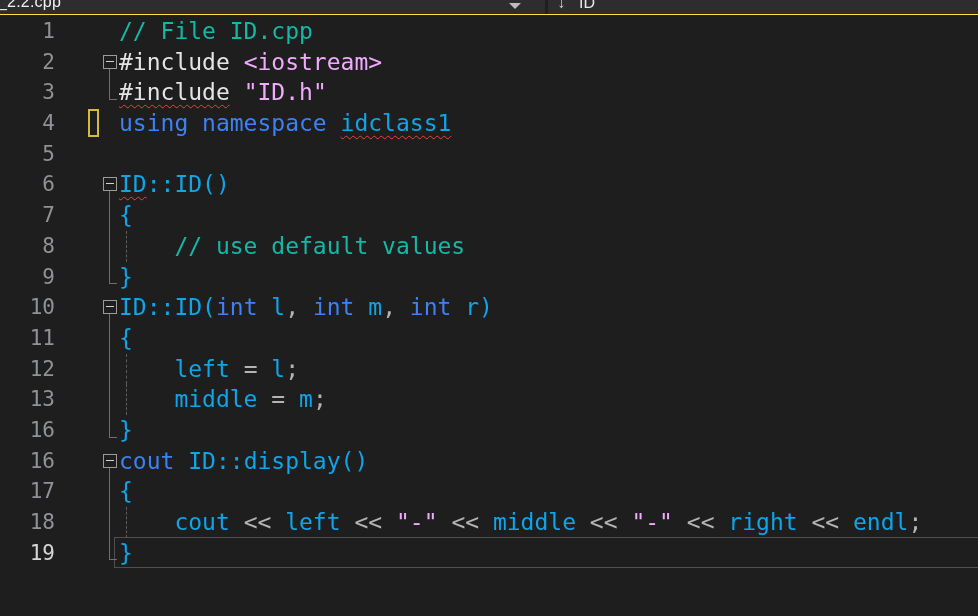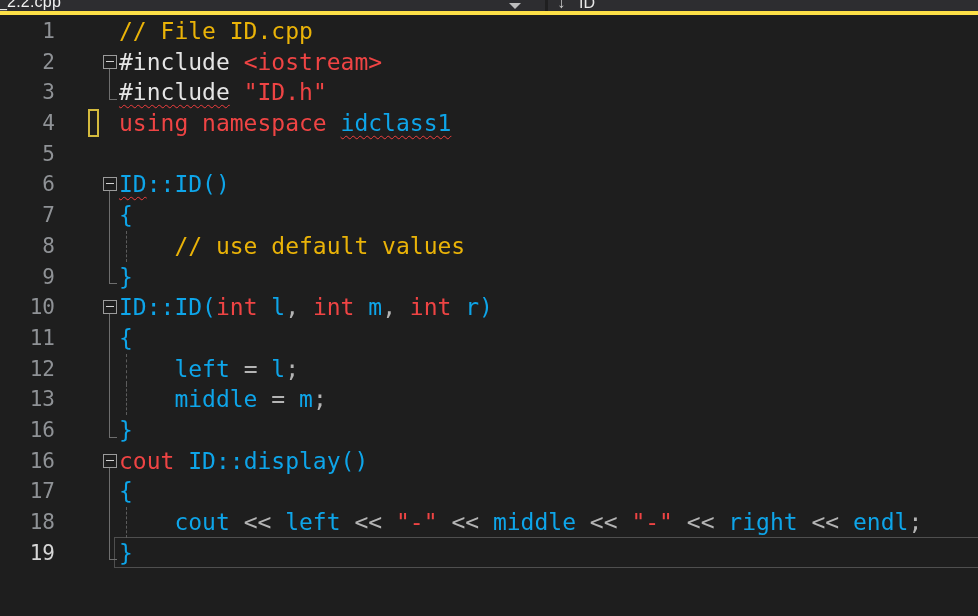--- a/index.html
+++ b/index.html
@@ -1,20 +1,20 @@
 <!DOCTYPE html>
 <html><head>
 <meta charset="utf-8">
 <style>
   * { margin:0; padding:0; box-sizing:border-box; }
   html,body { width:978px; height:616px; overflow:hidden; }
   body { background:#1e1e1e; font-family:"Liberation Sans", sans-serif; }
 
   
-  .navbar { height:15px; background:#2d2d30; border-bottom:4px solid #fde047;
+  .navbar { height:15px; background:#2d2d30; border-bottom:1px solid #fde047;
             display:flex; position:relative; }
   .nav-file { width:545px; position:relative; overflow:hidden; }
   .nav-file-label { position:absolute; left:-2px; top:-7px; font-size:16px;
                     color:#f1f1f1; letter-spacing:0.2px; white-space:nowrap; }
   .nav-caret { position:absolute; left:509px; top:3px; width:0; height:0;
                border-left:6px solid transparent; border-right:6px solid transparent;
                border-top:6px solid #bdbdbd; }
   .nav-sep { width:3px; background:#1f1f20; }
   .nav-member { flex:1; position:relative; overflow:hidden; }
   .member-icon { position:absolute; left:9px; top:-7px; font-size:17px; color:#cccccc; }
@@ -40,24 +40,24 @@
   .fold-corner { position:absolute; left:9px; top:0; height:74%; width:8px;
                  border-left:1px solid #6e6e6e; border-bottom:1px solid #6e6e6e; }
   .code { flex:1; position:relative; white-space:pre;
           font-family:"DejaVu Sans Mono", monospace; font-size:23px;
           line-height:30.7px; color:#dcdcdc; z-index:1; }
   .guide { position:absolute; left:7px; top:0; bottom:0; width:0;
            border-left:1px dashed #5c5c5c; }
   .curbox { position:absolute; left:114px; right:0; top:-1px; bottom:0;
             border:1px solid #4f4f4f; border-right:none; z-index:0; }
 
-  .tk-comment { color:#eab308; }
+  .tk-comment { color:#14b8a6; }
   .tk-pp      { color:#e5e5e5; }
-  .tk-str     { color:#ef4444; }
-  .tk-kw      { color:#ef4444; }
+  .tk-str     { color:#f0abfc; }
+  .tk-kw      { color:#3b82f6; }
   .tk-op      { color:#b4b4b4; }
   .tk-plain   { color:#0ea5e9; }
   .sq { text-decoration-line:underline; text-decoration-style:wavy;
         text-decoration-color:#f13e3e; text-decoration-thickness:1.4px;
         text-underline-offset:4px; text-decoration-skip-ink:none; }
 </style>
 </head>
 <body>
 
 <div class="navbar">

